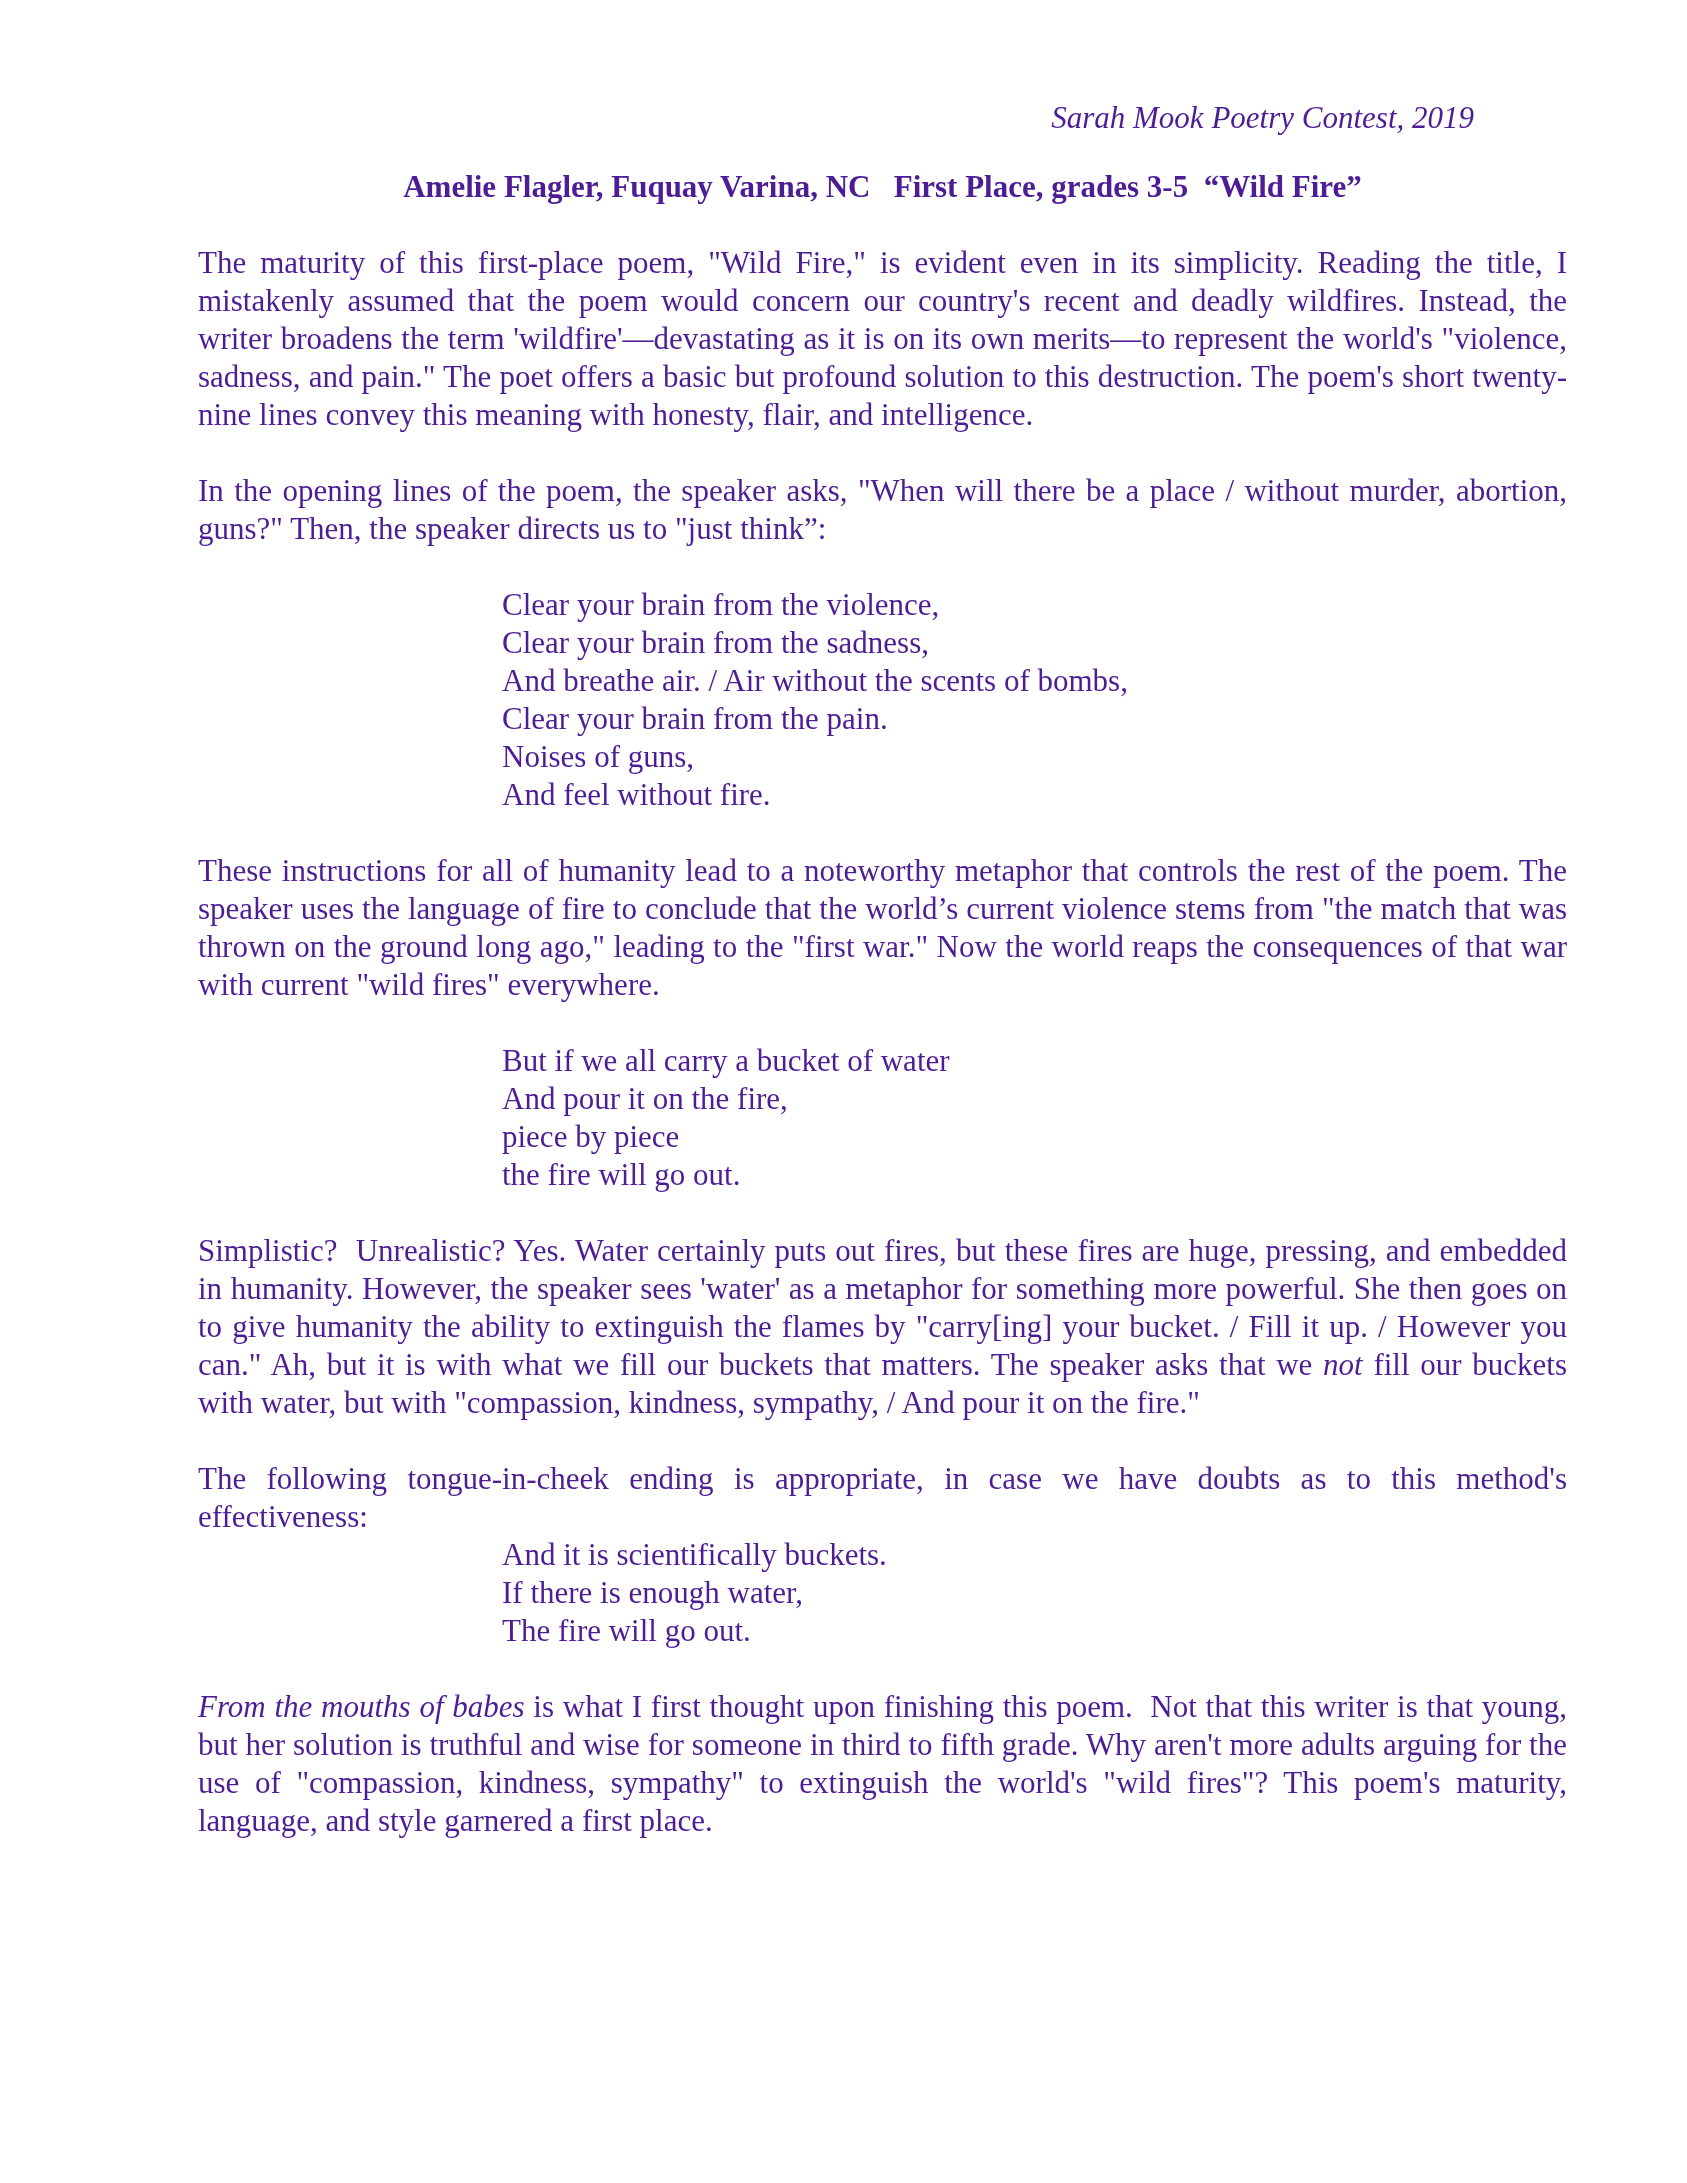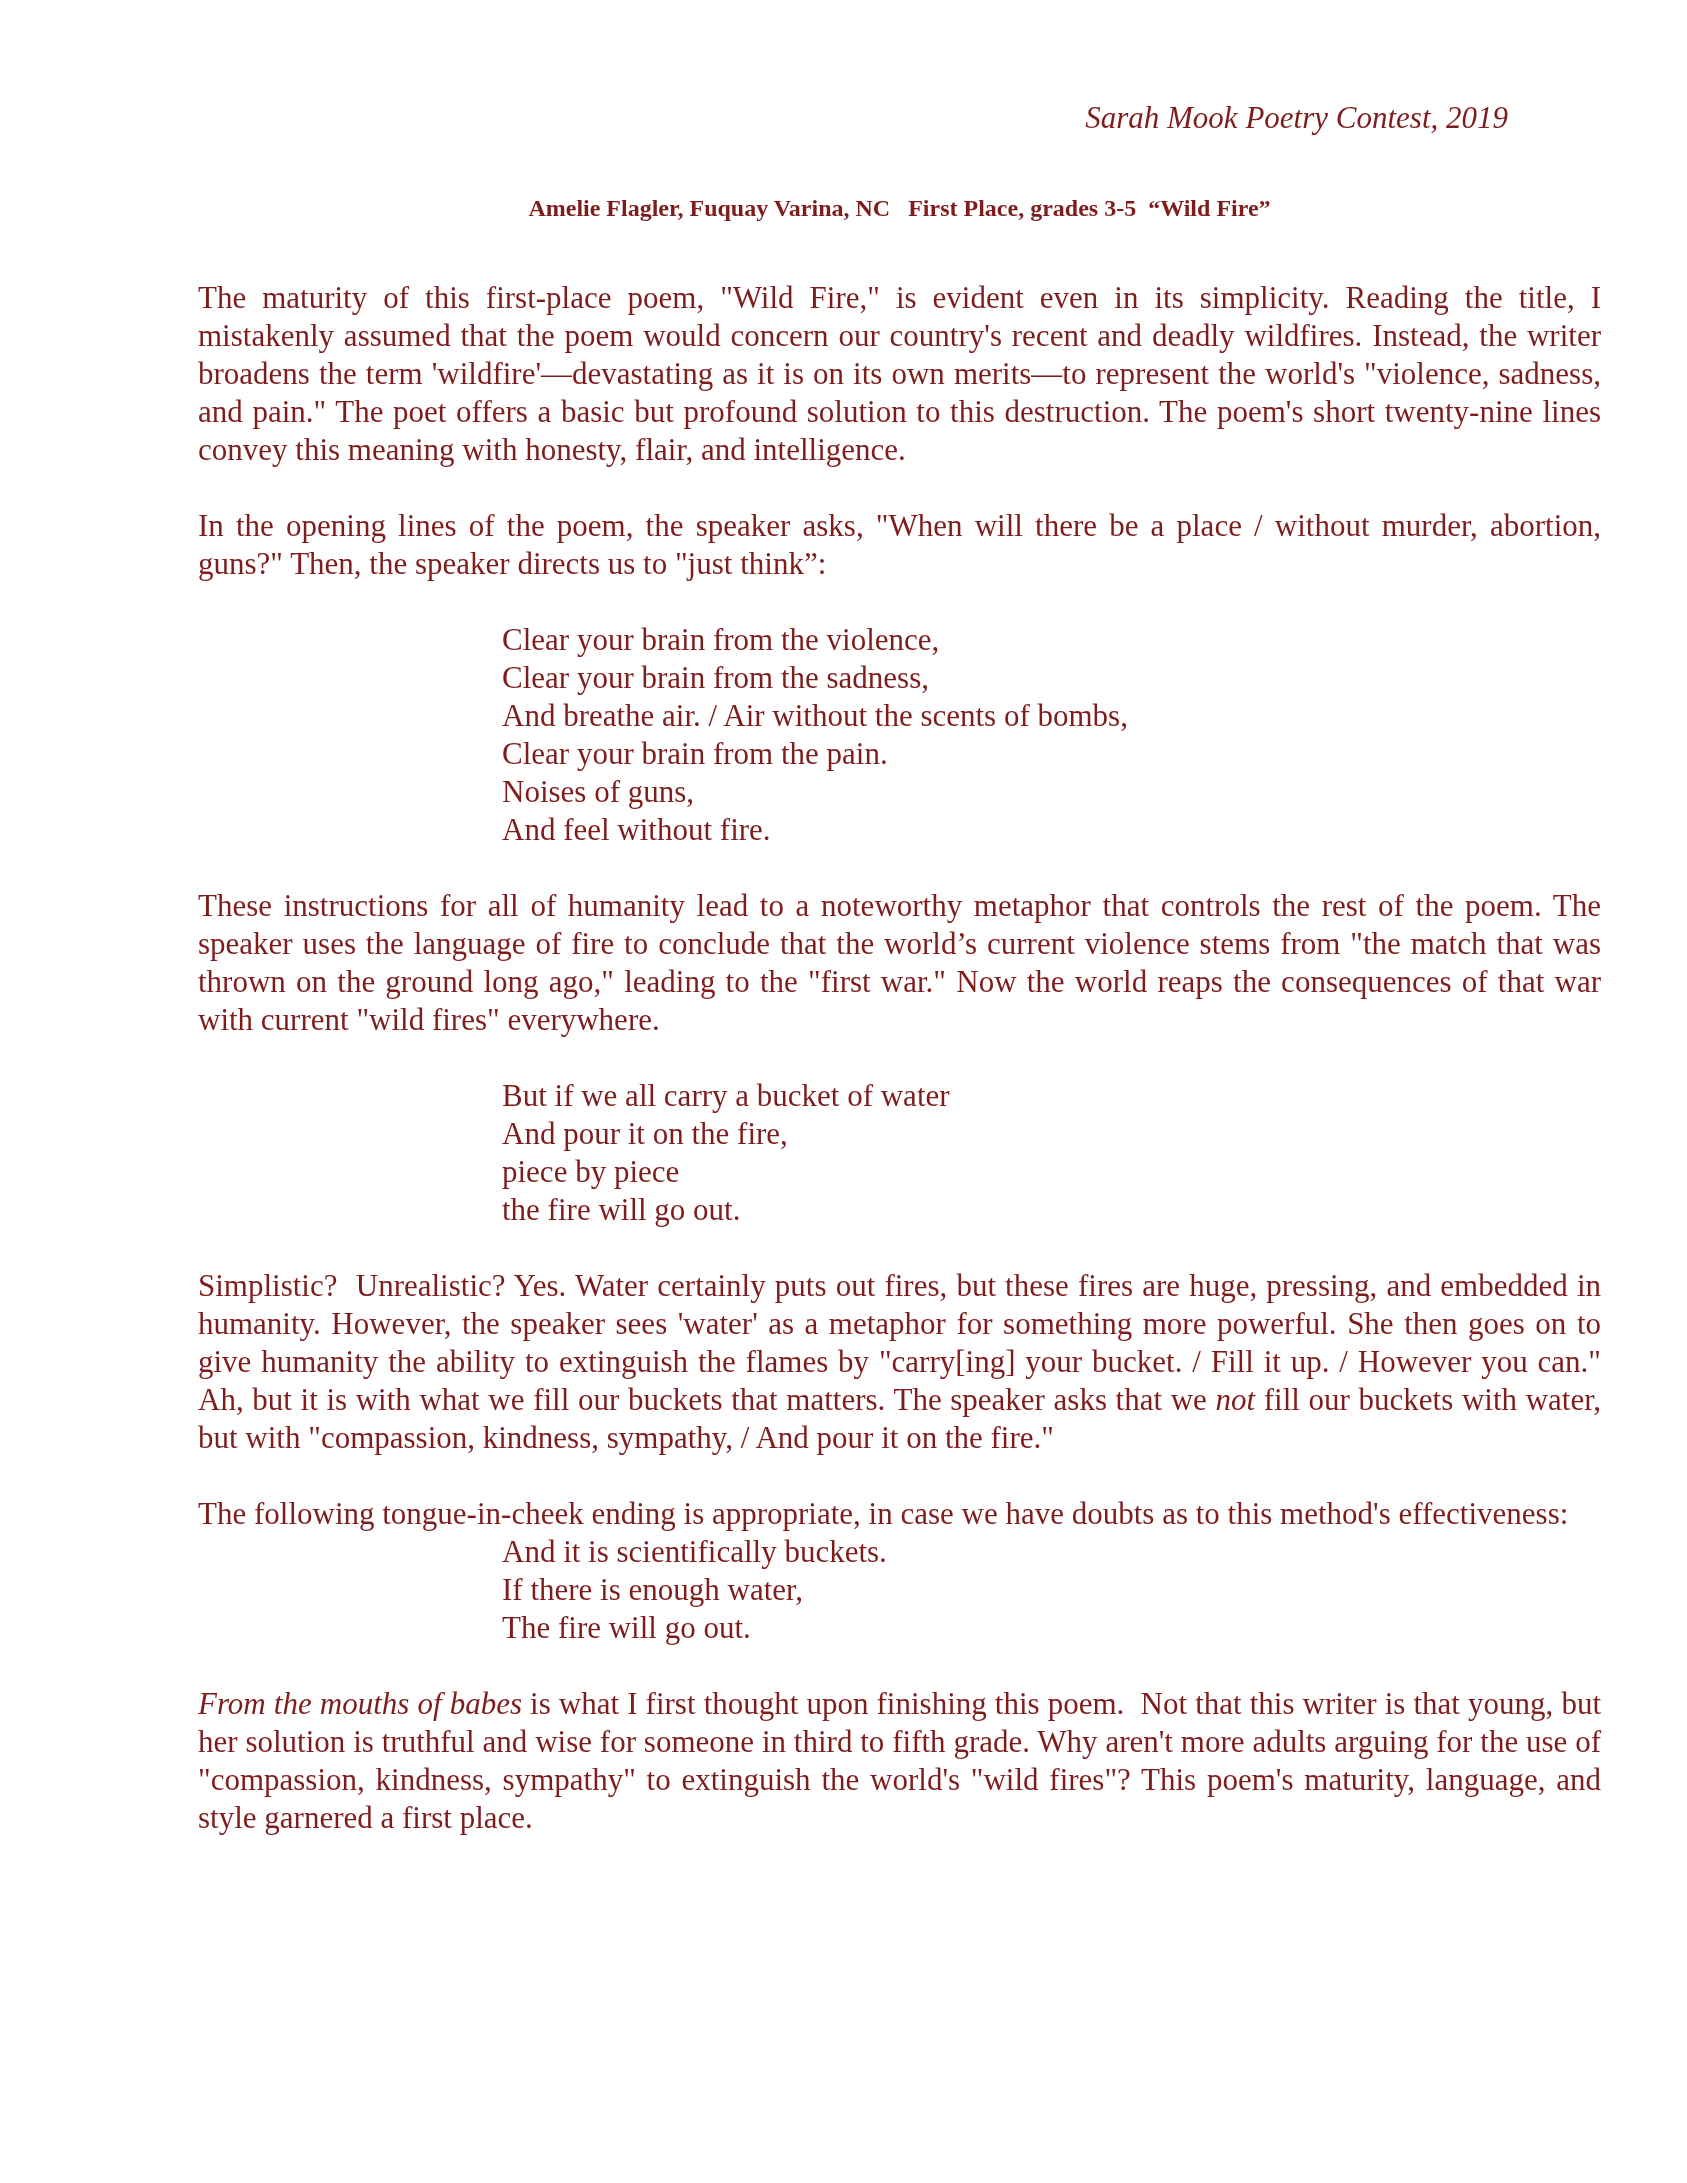--- a/index.html
+++ b/index.html
@@ -5,40 +5,40 @@
   html, body {
     margin: 0;
     padding: 0;
     background: #ffffff;
   }
   .page {
     position: relative;
     width: 1687px;
     height: 2183px;
     background: #ffffff;
-    color: #7f1d1d;
+    color: #4c1d95;
     font-family: "Liberation Serif", "DejaVu Serif", serif;
     font-size: 31px;
     line-height: 38px;
     box-sizing: border-box;
-    padding: 99px 86px 0 198px;
+    padding: 99px 120px 0 198px;
     overflow: hidden;
   }
   .header {
     text-align: right;
     padding-right: 93px;
     font-style: italic;
     white-space: pre-wrap;
   }
   .title {
-    font-size: 24px;
+    font-size: 31px;
     font-weight: bold;
     text-align: center;
     white-space: pre-wrap;
-    margin: 52px 0;
+    margin: 31px 0;
   }
   p.paragraph {
     margin: 38px 0;
     text-align: justify;
     white-space: pre-wrap;
   }
   p.paragraph.flush {
     margin-bottom: 0;
   }
   .italic {

